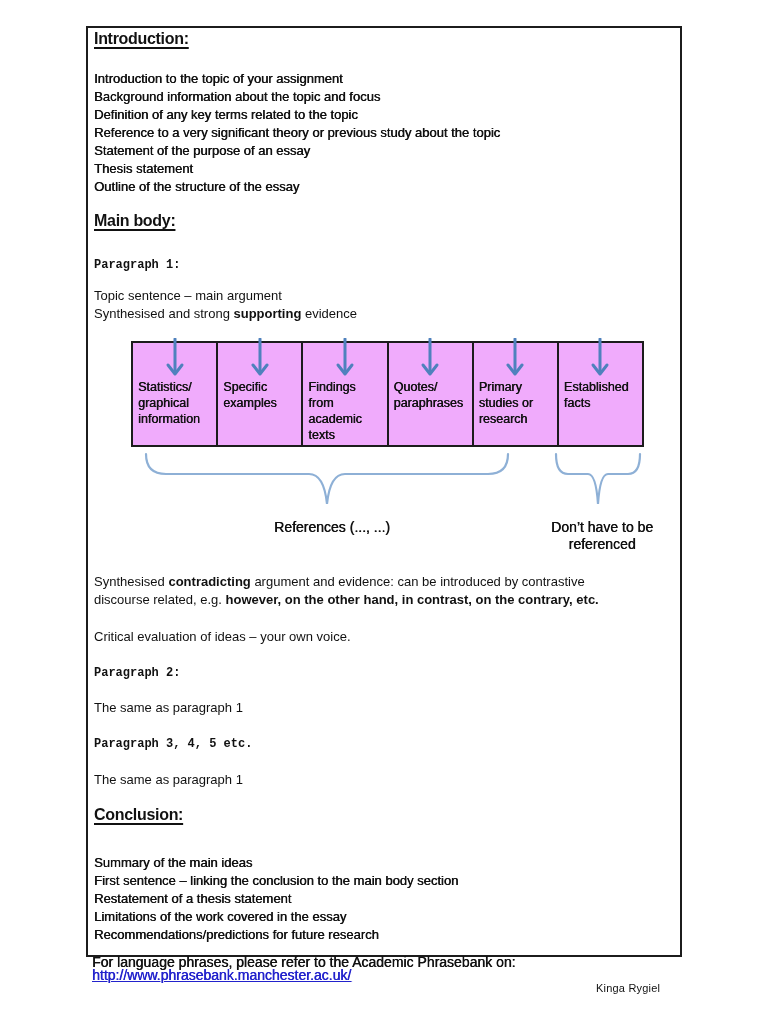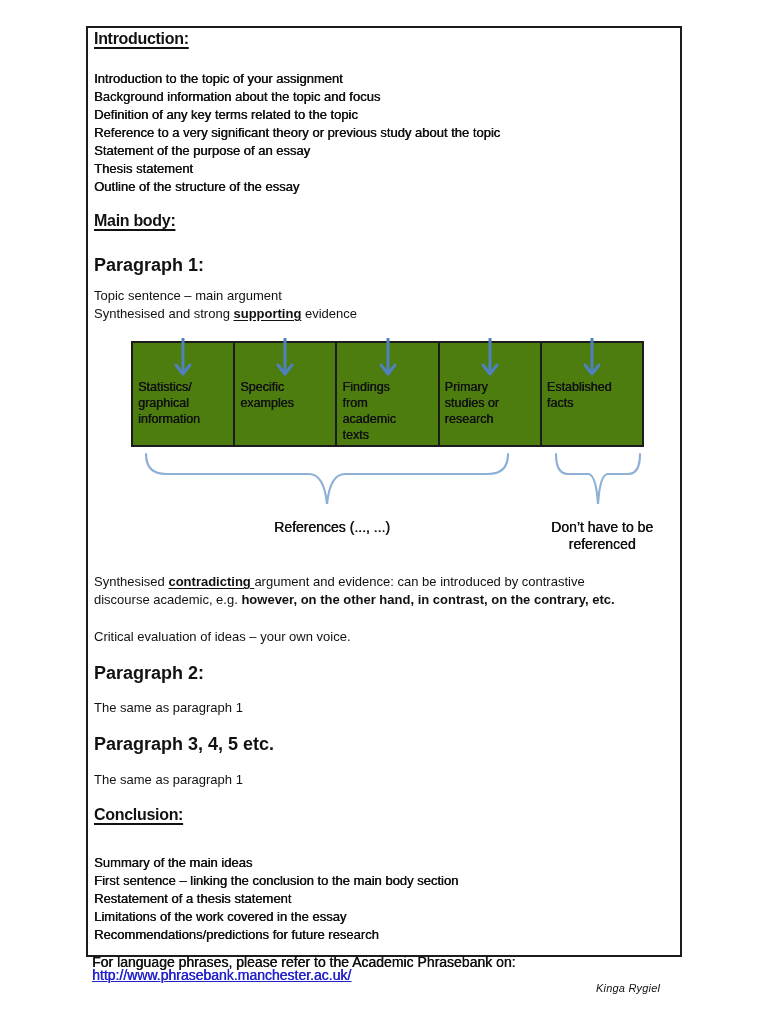--- a/index.html
+++ b/index.html
@@ -13,48 +13,48 @@
   }
   .abs { position:absolute; }
   
   .scanb { text-shadow:0.45px 0 0 currentColor; }
   .sec-heading {
     position:absolute; left:6px; margin:0;
     font-size:16px; font-weight:bold; letter-spacing:-0.3px;
     text-decoration:underline; text-underline-offset:3px; text-decoration-thickness:2px;
   }
   .line  { font-size:13px; line-height:18px; white-space:pre-wrap; }
-  .plabel { font-size:18px; line-height:18px; font-weight:bold; }
+  .plabel { font-size:12px; line-height:18px; font-weight:bold;font-family:Liberation Mono, monospace; }
   .blist div { font-size:13px; line-height:18px; }
   .ev-table {
     position:absolute; left:43px; top:313px; width:513px; height:106px;
-    display:flex; border:2px solid #1c1c1c; box-sizing:border-box; background:#4d7c0f;
+    display:flex; border:2px solid #1c1c1c; box-sizing:border-box; background:#f0abfc;
   }
   .ev-cell {
     flex:1; position:relative; border-right:2px solid #1c1c1c;
     box-sizing:border-box; padding:36px 3px 0 5px;
   }
   .ev-cell:last-child { border-right:none; }
   .cell-label { font-size:12.5px; line-height:16px; white-space:pre-line; }
   .arrow-svg { position:absolute; top:-5px; left:50%; transform:translateX(-50%); }
   .arrow-svg polyline, .arrow-svg line { stroke:var(--arrow,#4f81bd); stroke-width:3; fill:none; stroke-linecap:round; stroke-linejoin:round; }
   .brace-svg { position:absolute; left:43px; top:422px; width:520px; height:64px; }
   .brace-svg path { stroke:var(--brace,#8eb0d6); stroke-width:2.2; fill:none; stroke-linecap:round; }
   .caption { font-size:14px; line-height:17px; text-align:center; white-space:pre-line; }
   .footer {
     position:absolute; left:92px; top:956px; width:600px;
     font-size:14px; line-height:13px;
   }
   .footer a { color:var(--link,#2222cc); text-decoration:underline; }
   .author {
     position:absolute; left:596px; top:982px;
-    font-size:11px; font-style:italic; letter-spacing:0.2px;
+    font-size:11px; letter-spacing:0.2px;
   }
   .bold { font-weight:bold;text-align:center; }
-  .bu { font-weight:bold; text-decoration:underline; text-underline-offset:2px; }
+  .bu { font-weight:bold; text-underline-offset:2px; }
 </style>
 </head>
 <body>
 
 <div class="page">
   <div class="doc-box">
 
     <h1 class="sec-heading" style="top:2px;">Introduction:</h1>
 
     <div class="abs blist scanb" style="left:6px; top:42px;">
@@ -102,20 +102,28 @@
         <div class="cell-label scanb">Findings
 from
 academic
 texts</div>
       </div>
       <div class="ev-cell">
         <svg class="arrow-svg" width="20" height="40" viewBox="0 0 20 40">
             <line x1="10" y1="1" x2="10" y2="34"></line>
             <polyline points="3,27 10,36 17,27"></polyline>
           </svg>
+        <div class="cell-label scanb">Quotes/
+paraphrases</div>
+      </div>
+      <div class="ev-cell">
+        <svg class="arrow-svg" width="20" height="40" viewBox="0 0 20 40">
+            <line x1="10" y1="1" x2="10" y2="34"></line>
+            <polyline points="3,27 10,36 17,27"></polyline>
+          </svg>
         <div class="cell-label scanb">Primary
 studies or
 research</div>
       </div>
       <div class="ev-cell">
         <svg class="arrow-svg" width="20" height="40" viewBox="0 0 20 40">
             <line x1="10" y1="1" x2="10" y2="34"></line>
             <polyline points="3,27 10,36 17,27"></polyline>
           </svg>
         <div class="cell-label scanb">Established
@@ -127,21 +135,21 @@
       <path d="M 15 4 Q 15 24 35 24 L 178 24 Q 193 24 196 54 Q 199 24 214 24 L 357 24 Q 377 24 377 4"></path>
       <path d="M 425 4 Q 425 24 437 24 L 457 24 Q 465 24 467 54 Q 469 24 477 24 L 497 24 Q 509 24 509 4"></path>
     </svg>
 
     <div class="abs caption scanb" style="left:144px; top:491px; width:200px;">References (..., ...)</div>
     <div class="abs caption scanb" style="left:443px; top:491px; width:142px;">Don’t have to be
 referenced</div>
 
     <div class="abs" style="left:6px; top:545px; width:578px;">
       <div class="line"><span>Synthesised </span><span class="bu">contradicting </span><span>argument and evidence: can be introduced by contrastive</span></div>
-      <div class="line"><span>discourse academic, e.g. </span><span class="bold">however, on the other hand, in contrast, on the contrary, etc.</span></div>
+      <div class="line"><span>discourse related, e.g. </span><span class="bold">however, on the other hand, in contrast, on the contrary, etc.</span></div>
     </div>
 
     <div class="abs line" style="left:6px; top:600px;">Critical evaluation of ideas – your own voice.</div>
 
     <div class="abs plabel" style="left:6px; top:636px;">Paragraph 2:</div>
     <div class="abs line" style="left:6px; top:671px;">The same as paragraph 1</div>
     <div class="abs plabel" style="left:6px; top:707px;">Paragraph 3, 4, 5 etc.</div>
     <div class="abs line" style="left:6px; top:743px;">The same as paragraph 1</div>
 
     <h1 class="sec-heading" style="top:778px;">Conclusion:</h1>

